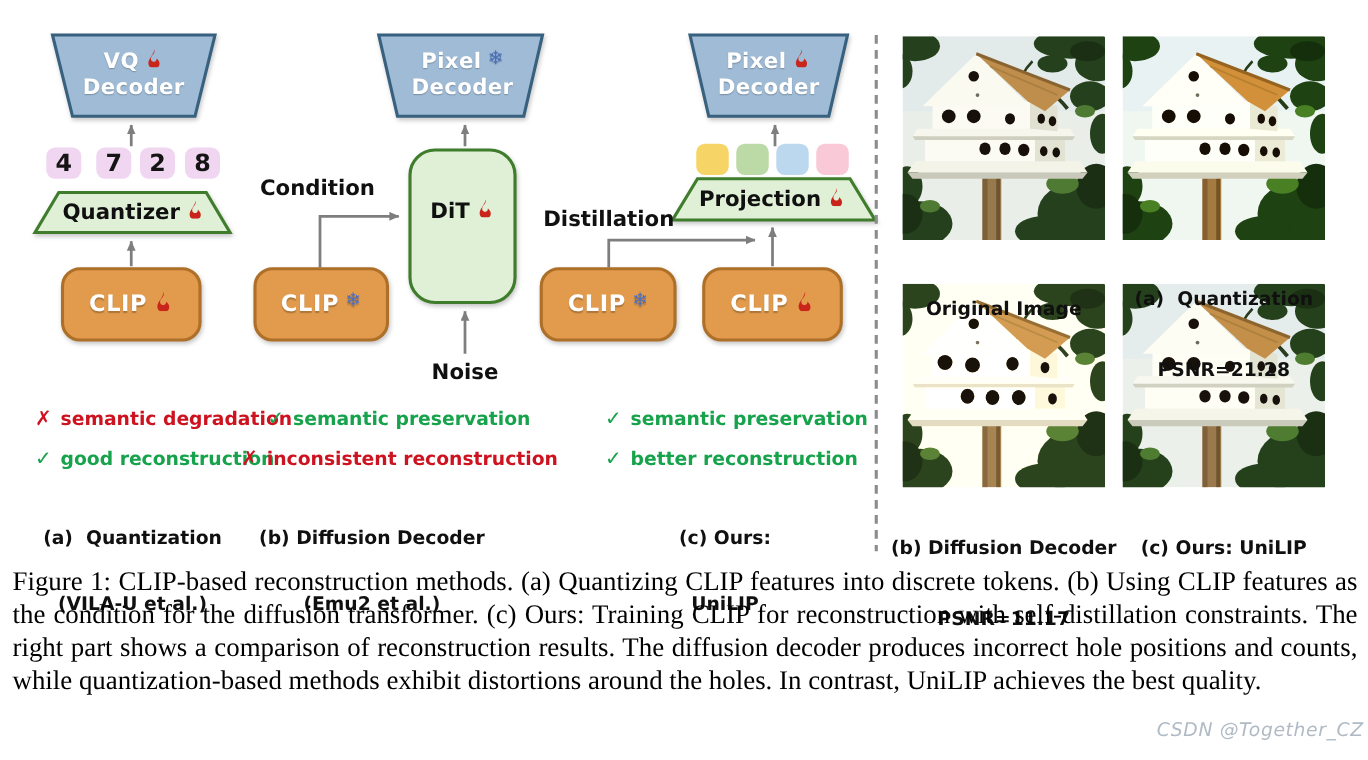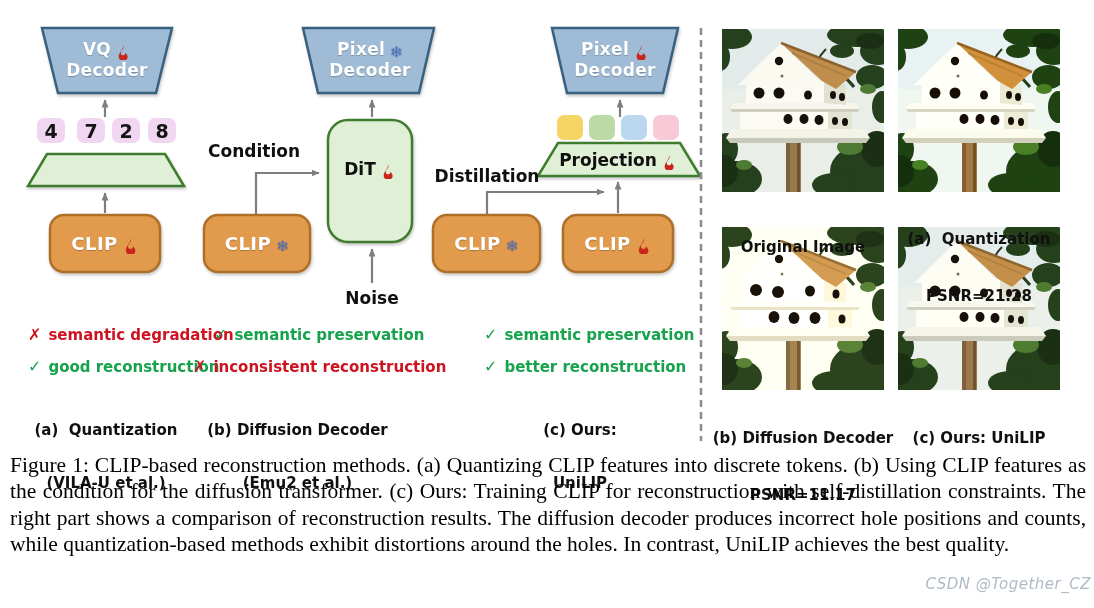--- a/index.html
+++ b/index.html
@@ -8,21 +8,21 @@
     position:relative; width:1094px; height:608px; background:#ffffff;
     font-family:"DejaVu Sans", sans-serif; overflow:hidden;
   }
   svg.overlay { position:absolute; left:0; top:0; }
 
   
   .lbl { position:absolute; display:flex; align-items:center; justify-content:center;
          text-align:center; color:#101010; }
   .lbl.white { color:#ffffff; text-shadow:0 1px 1px rgba(0,0,0,.25); }
   .col { flex-direction:column; }
-  .row { display:flex; align-items:flex-end; justify-content:center; gap:5px; }
+  .row { display:flex; align-items:flex-start; justify-content:center; gap:5px; }
   .dec-label { font-size:17px; font-weight:700; line-height:21px; letter-spacing:.3px; }
   .box-label { font-size:18px; font-weight:700; letter-spacing:.5px; }
   .shape-label { font-size:17px; font-weight:700; }
   .free-label { position:absolute; font-size:17px; font-weight:700; color:#101010;
                 display:flex; align-items:center; justify-content:center; text-align:left; }
   .flame { width:15px; height:15px; flex:0 0 auto; }
   .snow { color:#4A6FC0; font-size:15px; line-height:1; font-weight:400;
           font-family:"DejaVu Sans", sans-serif; }
 
   
@@ -185,20 +185,28 @@
         <svg class="flame">
           <use href="#flame-sym"></use>
         </svg>
       </div>
     <div>Decoder</div>
   </div>
   <div class="tok" style="left:37px;top:118px">4</div>
   <div class="tok" style="left:77px;top:118px">7</div>
   <div class="tok" style="left:112px;top:118px">2</div>
   <div class="tok" style="left:148px;top:118px">8</div>
+  <div class="lbl shape-label" style="left:30px;top:155px;width:154px;height:30px">
+    <div class="row">
+        <span>Quantizer</span>
+        <svg class="flame">
+          <use href="#flame-sym"></use>
+        </svg>
+      </div>
+  </div>
   <div class="lbl white box-label" style="left:50px;top:215px;width:110px;height:57px">
     <div class="row">
         <span>CLIP</span>
         <svg class="flame" style="width:16px;height:16px">
           <use href="#flame-sym"></use>
         </svg>
       </div>
   </div>
 
   <div class="lbl col white dec-label" style="left:308px;top:31px;width:124px;height:58px">

